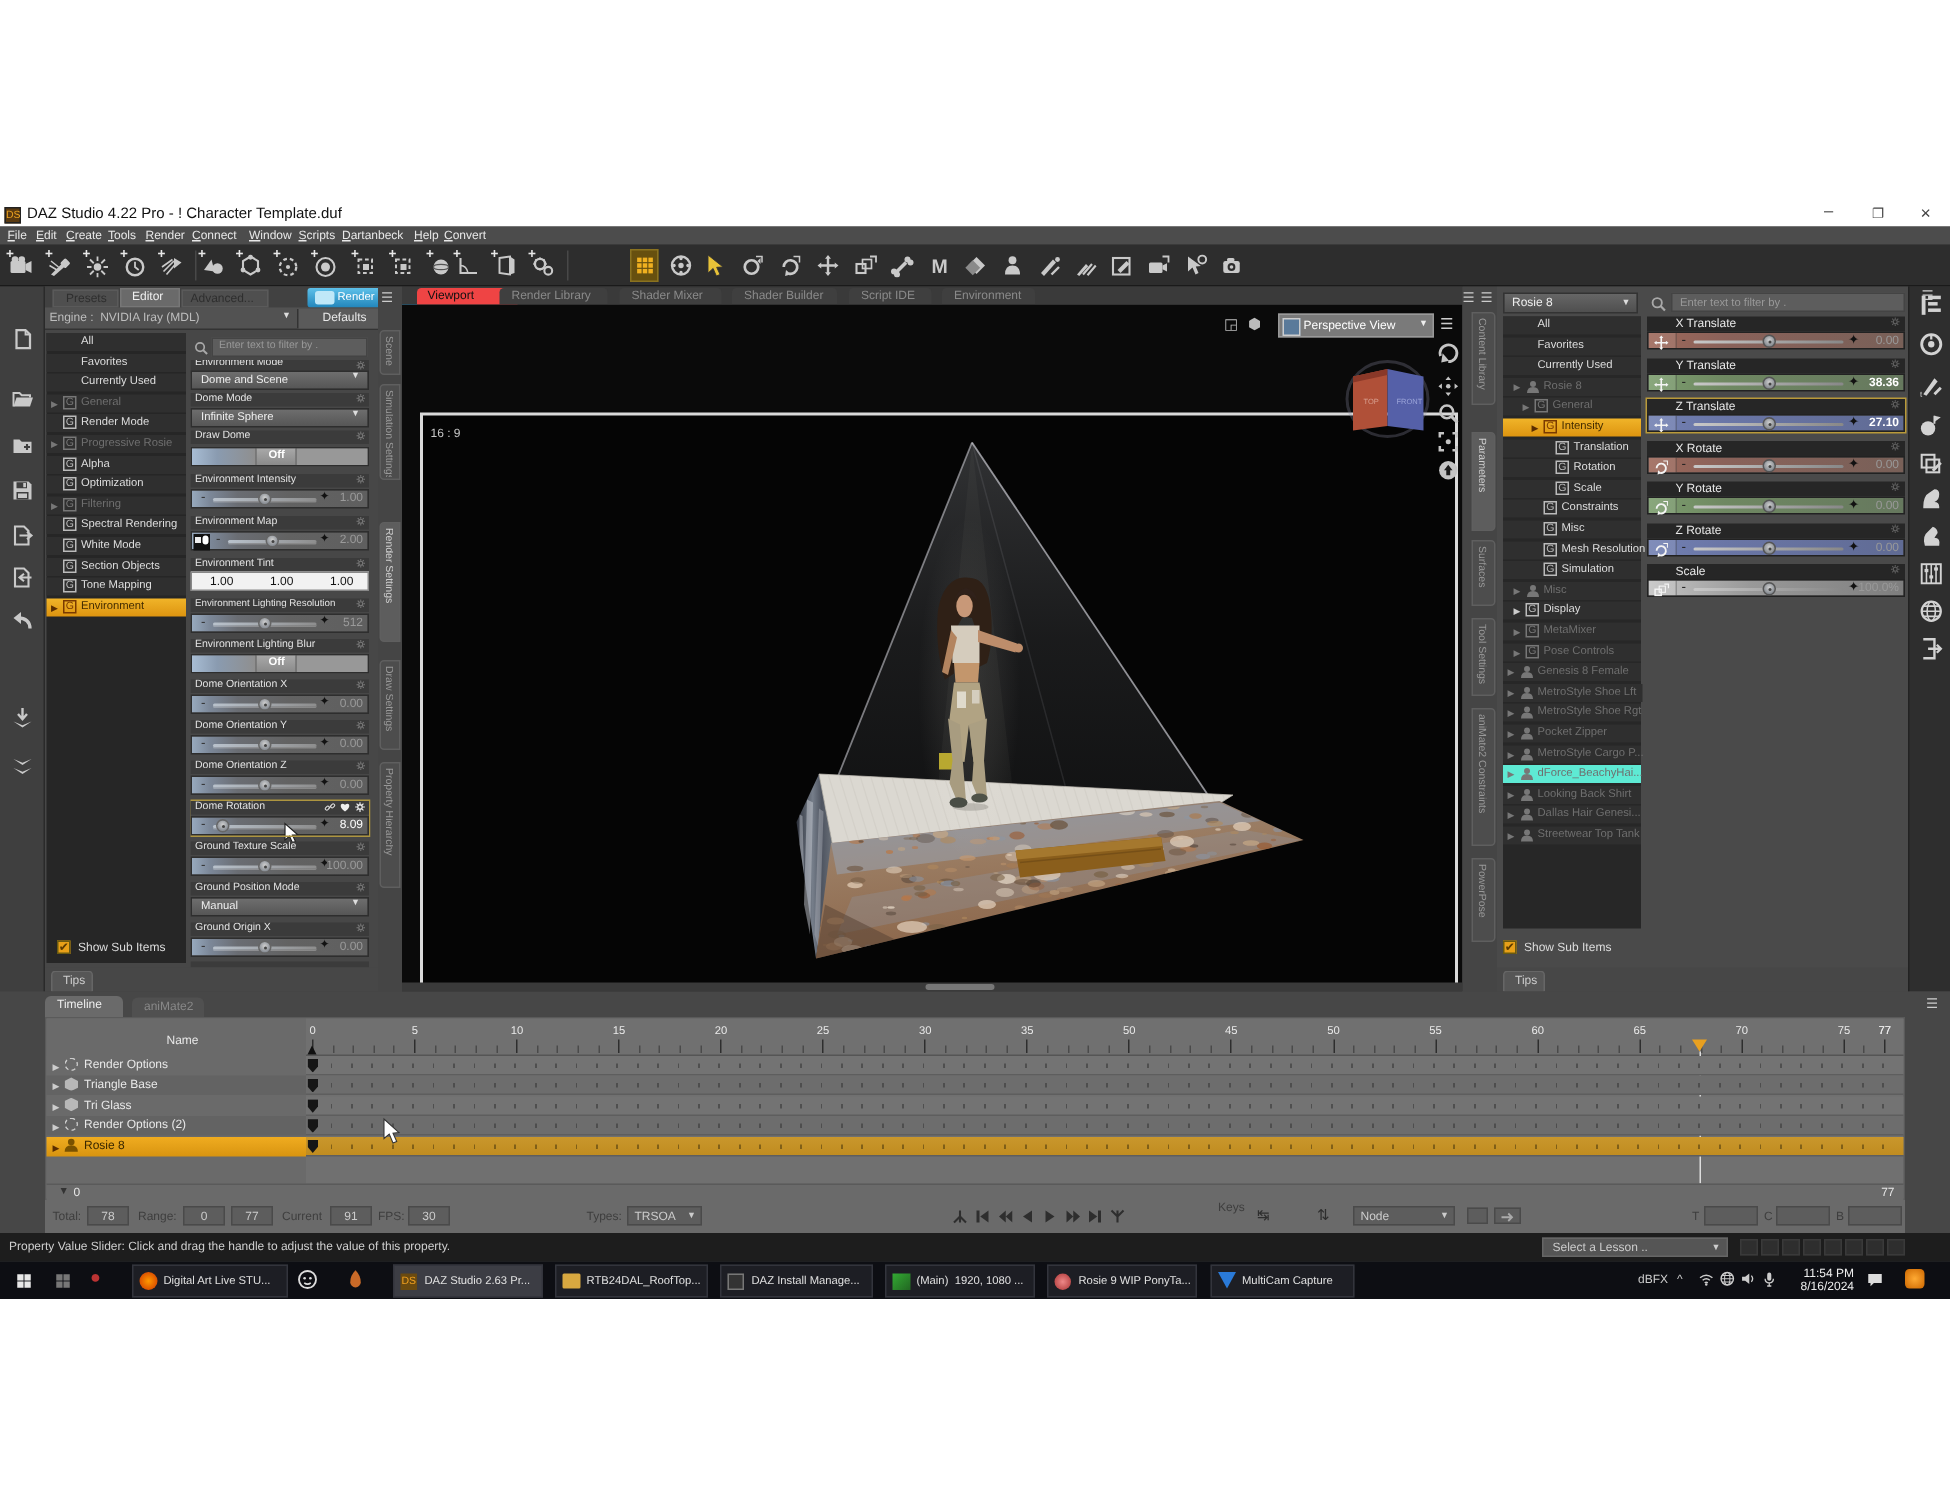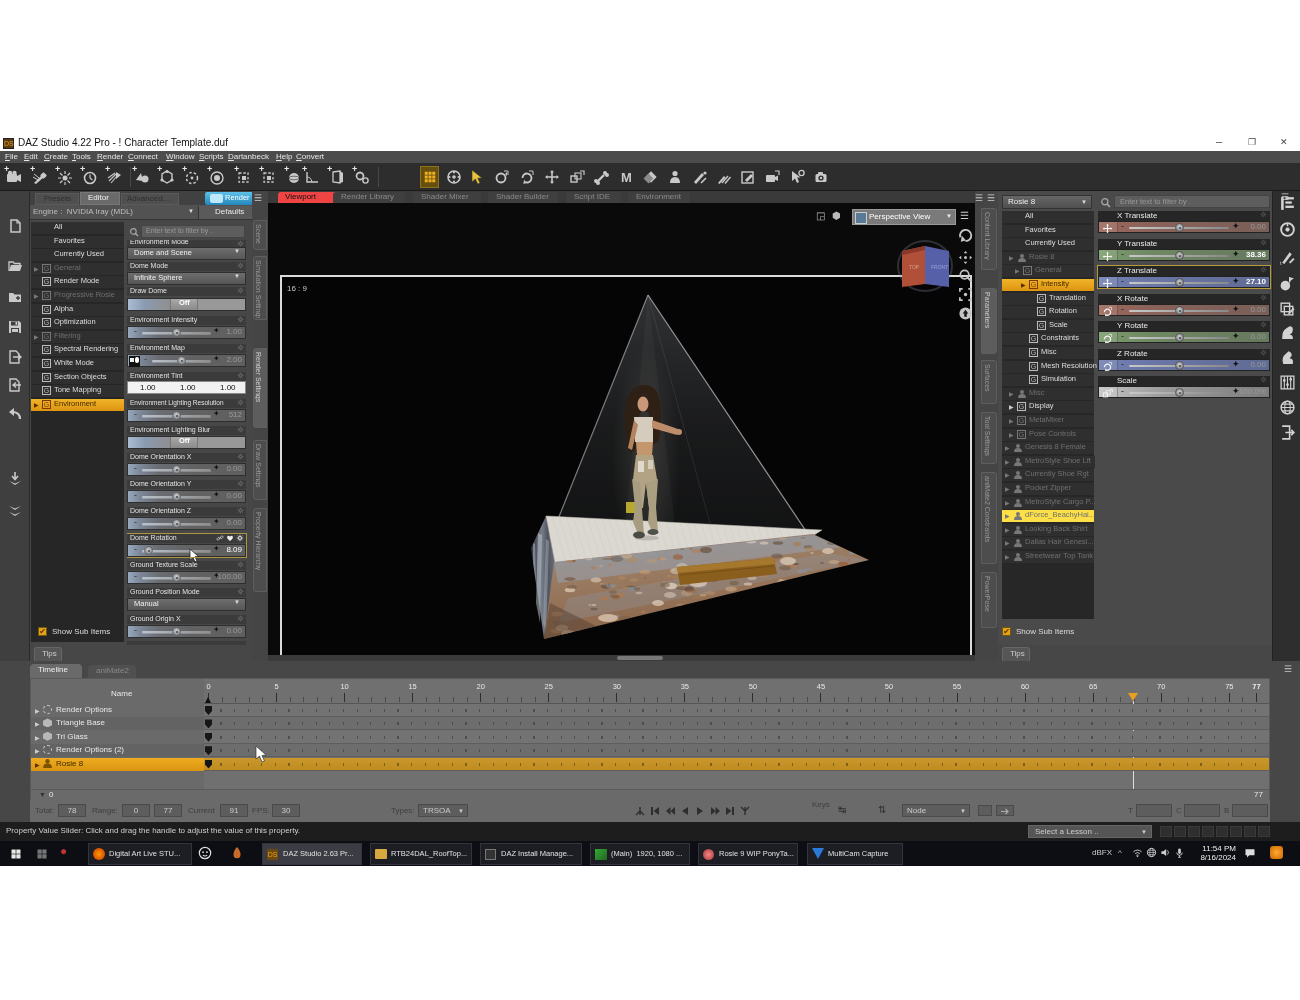--- a/index.html
+++ b/index.html
@@ -1168,39 +1168,39 @@
         <path d="M1,9 Q1,5 5,5 Q9,5 9,9 Z" fill="#777"></path>
       </svg>
       <span style="position:absolute;left:23px;top:0px;color:#6f6f6f;font-size:7.5px;white-space:nowrap">MetroStyle Shoe Lft</span>
     </div>
     <div class="abs " style="left:0px;top:258.3999999999999px;width:92px;height:12px;background:#2f2f2f;">
       <span style="position:absolute;left:3px;top:2px;color:#777;font-size:6px">▶</span>
       <svg class="abs" style="left:11px;top:1px" width="10" height="10" viewBox="0 0 10 10">
         <circle cx="5" cy="3" r="2" fill="#777"></circle>
         <path d="M1,9 Q1,5 5,5 Q9,5 9,9 Z" fill="#777"></path>
       </svg>
-      <span style="position:absolute;left:23px;top:0px;color:#6f6f6f;font-size:7.5px;white-space:nowrap">Currently Shoe Rgt</span>
+      <span style="position:absolute;left:23px;top:0px;color:#6f6f6f;font-size:7.5px;white-space:nowrap">MetroStyle Shoe Rgt</span>
     </div>
     <div class="abs " style="left:0px;top:271.99999999999994px;width:92px;height:12px;background:#2f2f2f;text-align:right;">
       <span style="position:absolute;left:3px;top:2px;color:#777;font-size:6px">▶</span>
       <svg class="abs" style="left:11px;top:1px" width="10" height="10" viewBox="0 0 10 10">
         <circle cx="5" cy="3" r="2" fill="#777"></circle>
         <path d="M1,9 Q1,5 5,5 Q9,5 9,9 Z" fill="#777"></path>
       </svg>
       <span style="position:absolute;left:23px;top:0px;color:#6f6f6f;font-size:7.5px;white-space:nowrap">Pocket Zipper</span>
     </div>
     <div class="abs " style="left:0px;top:285.59999999999997px;width:92px;height:12px;background:#2f2f2f;">
       <span style="position:absolute;left:3px;top:2px;color:#777;font-size:6px">▶</span>
       <svg class="abs" style="left:11px;top:1px" width="10" height="10" viewBox="0 0 10 10">
         <circle cx="5" cy="3" r="2" fill="#777"></circle>
         <path d="M1,9 Q1,5 5,5 Q9,5 9,9 Z" fill="#777"></path>
       </svg>
       <span style="position:absolute;left:23px;top:0px;color:#6f6f6f;font-size:7.5px;white-space:nowrap">MetroStyle Cargo P...</span>
     </div>
-    <div class="abs " style="left:0px;top:299.2px;width:92px;height:12px;background:#fde047;">
+    <div class="abs " style="left:0px;top:299.2px;width:92px;height:12px;background:#5eead4;">
       <span style="position:absolute;left:3px;top:2px;color:#777;font-size:6px">▶</span>
       <svg class="abs" style="left:11px;top:1px" width="10" height="10" viewBox="0 0 10 10">
         <circle cx="5" cy="3" r="2" fill="#777"></circle>
         <path d="M1,9 Q1,5 5,5 Q9,5 9,9 Z" fill="#777"></path>
       </svg>
       <span style="position:absolute;left:23px;top:0px;color:#6f6f6f;font-size:7.5px;white-space:nowrap">dForce_BeachyHai...</span>
     </div>
     <div class="abs " style="left:0px;top:312.8px;width:92px;height:12px;background:#2f2f2f;">
       <span style="position:absolute;left:3px;top:2px;color:#777;font-size:6px">▶</span>
       <svg class="abs" style="left:11px;top:1px" width="10" height="10" viewBox="0 0 10 10">

